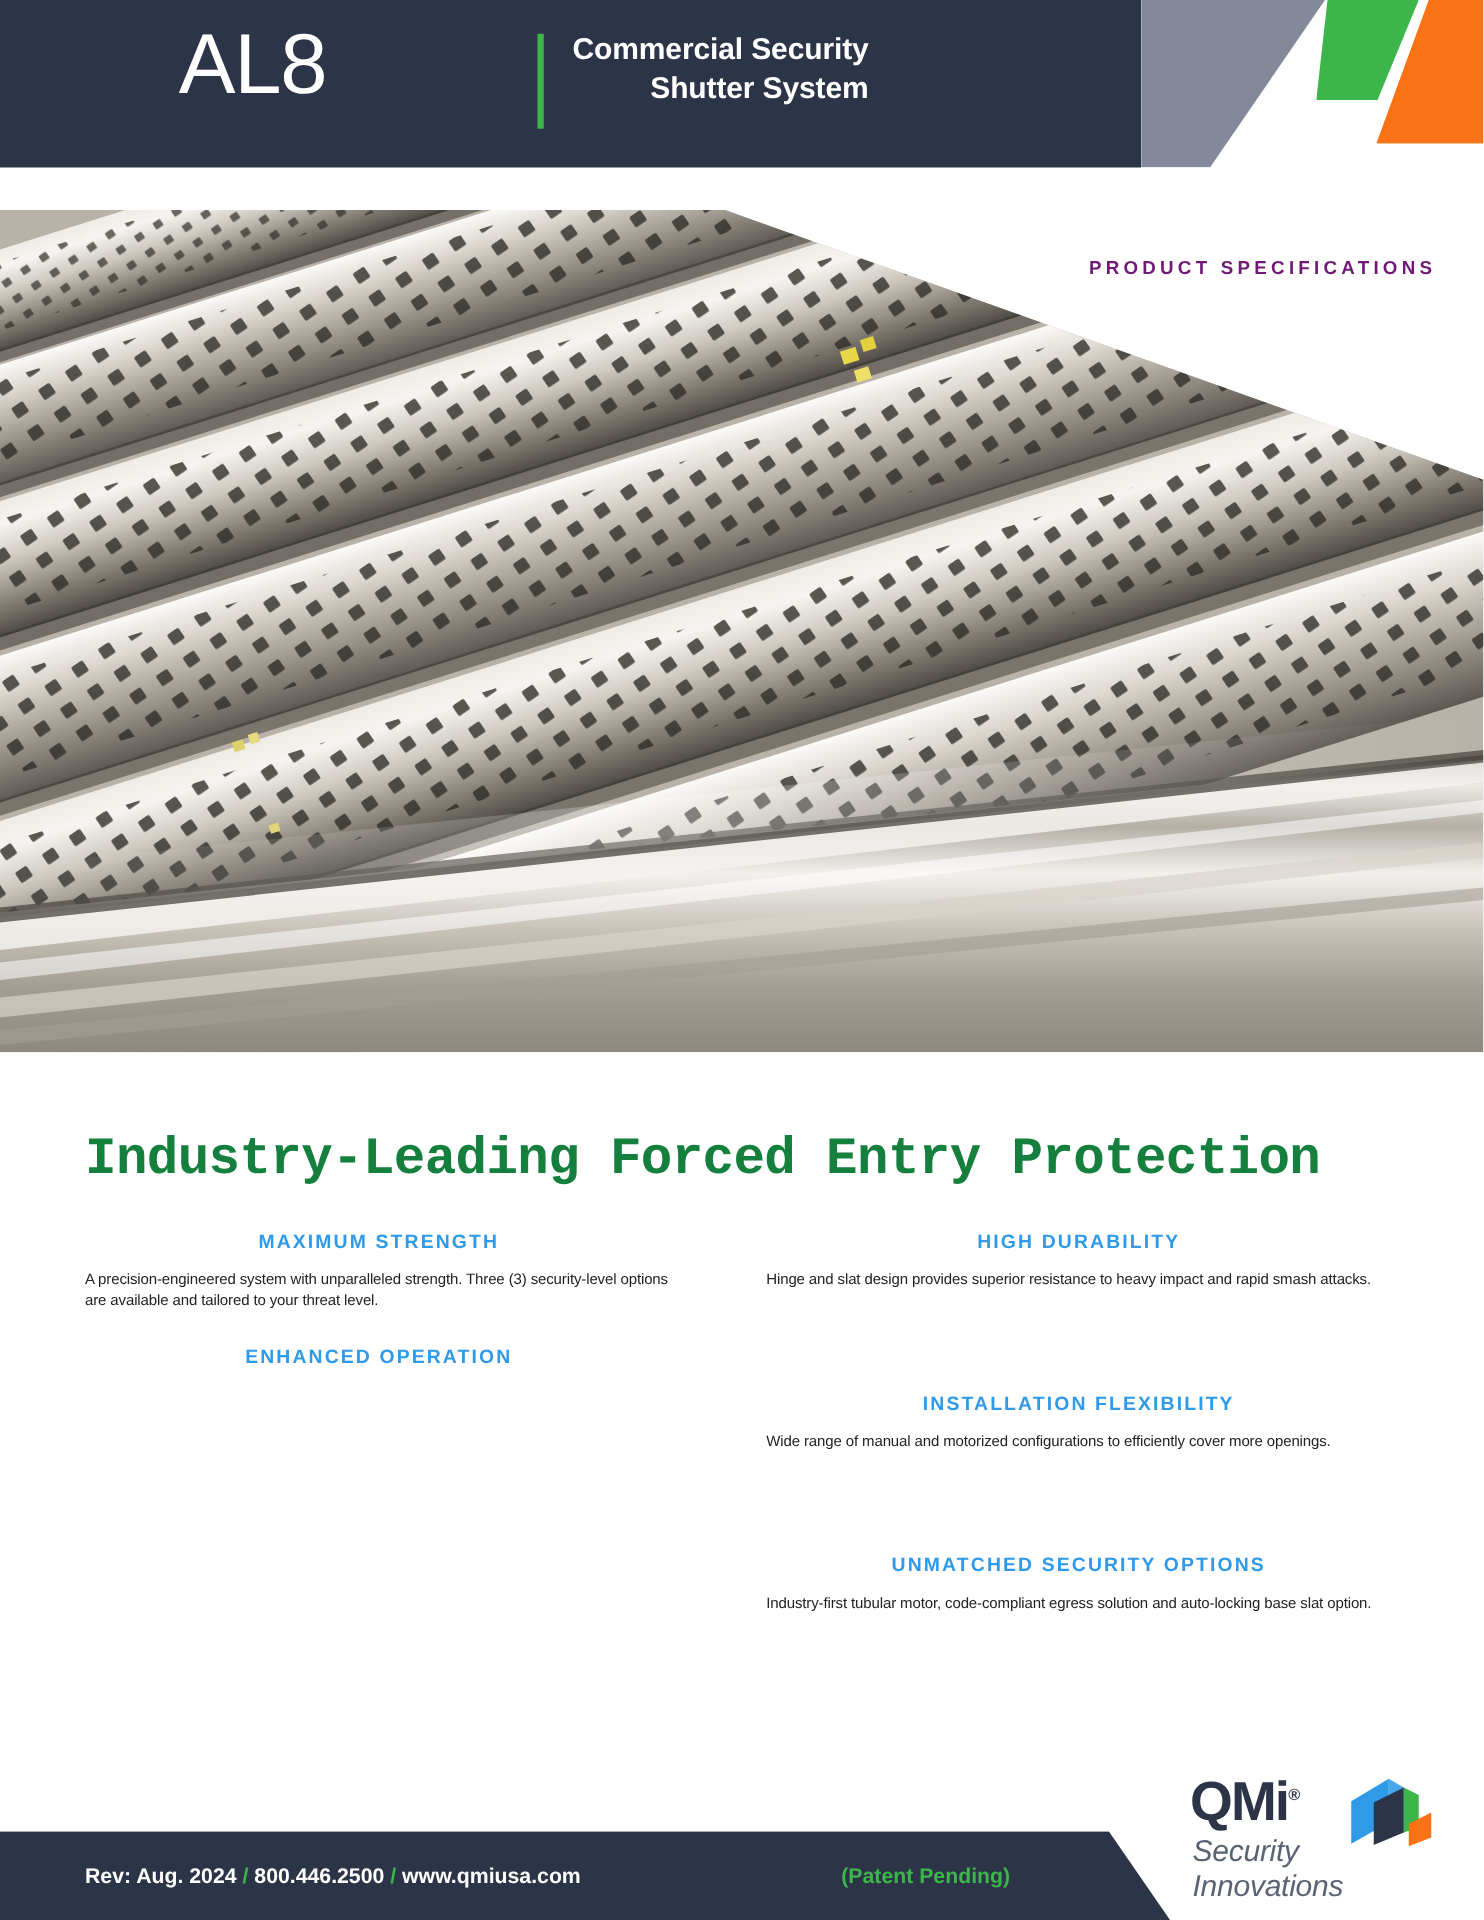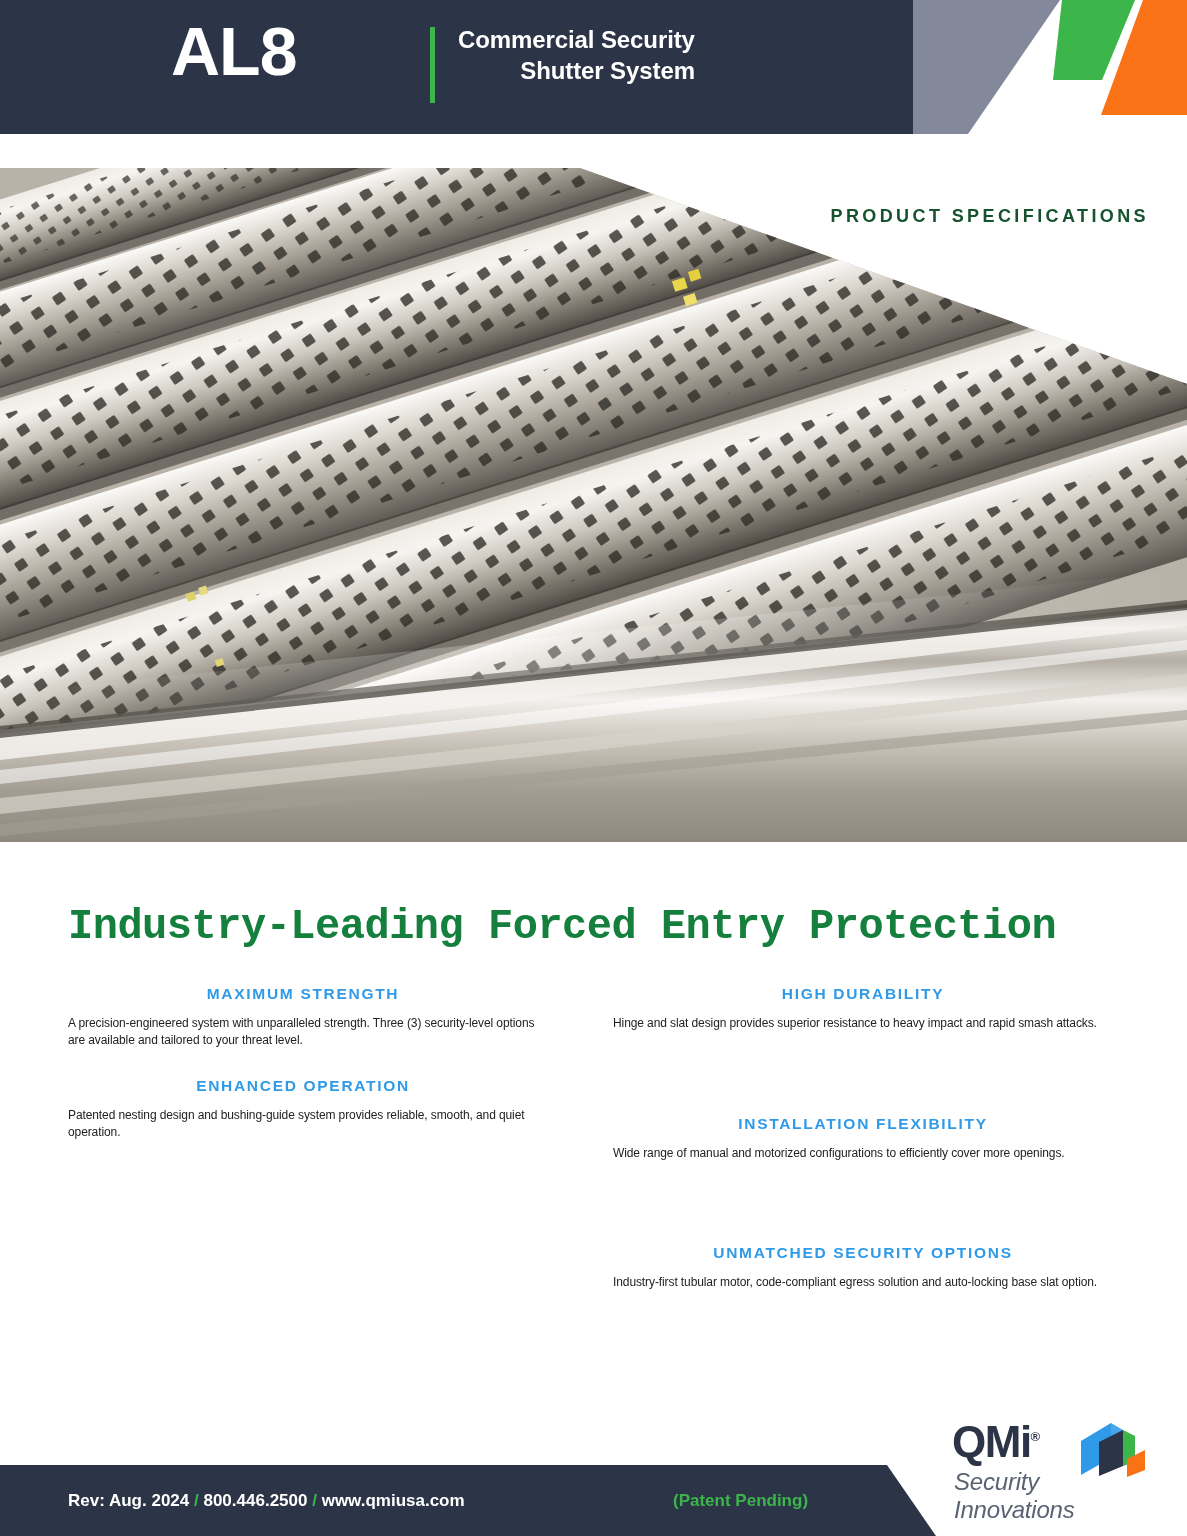--- a/index.html
+++ b/index.html
@@ -57,26 +57,25 @@
     height: 115px;
     background: #f97316;
     clip-path: polygon(47px 0, 91px 0, 91px 115px, 5px 115px);
   }
 
   .header-title {
     position: absolute;
     left: 143px;
     top: 17px;
     font-size: 68px;
-    font-weight: 700;
+    font-weight: 400;
     letter-spacing: -1px;
     color: #ffffff;
     line-height: 1;
     font-family: "Liberation Sans Narrow", "Liberation Sans", sans-serif;
-    margin-left: 28px;
   }
   .header-divider {
     position: absolute;
     left: 430px;
     top: 27px;
     width: 5px;
     height: 76px;
     background: #3cb54a;
   }
   .header-subtitle {
@@ -90,24 +89,24 @@
     letter-spacing: -0.1px;
     font-family: "Liberation Sans Narrow", "Liberation Sans", sans-serif;
     text-align: right;
   }
 
   
   .spec-label {
     position: absolute;
     right: 38px;
     top: 206px;
-    font-size: 18px;
+    font-size: 15px;
     font-weight: 700;
     letter-spacing: 3.4px;
-    color: #14532d;
+    color: #701a75;
     z-index: 6;
   }
 
   
   .hero {
     position: absolute;
     top: 134px;
     left: 0;
     width: 1187px;
     height: 708px;
@@ -359,21 +358,20 @@
 
   <div class="features">
 
     <div class="feature-col col-left">
       <div class="feature">
         <div class="feature-title">MAXIMUM STRENGTH</div>
         <div class="feature-body">A precision-engineered system with unparalleled strength. Three (3) security-level options are available and tailored to your threat level.</div>
       </div>
       <div class="feature">
         <div class="feature-title">ENHANCED OPERATION</div>
-        <div class="feature-body">Patented nesting design and bushing-guide system provides reliable, smooth, and quiet operation.</div>
       </div>
     </div>
 
     <div class="feature-col col-right">
       <div class="feature">
         <div class="feature-title">HIGH DURABILITY</div>
         <div class="feature-body">Hinge and slat design provides superior resistance to heavy impact and rapid smash attacks.</div>
       </div>
       <div class="feature">
         <div class="feature-title">INSTALLATION FLEXIBILITY</div>

